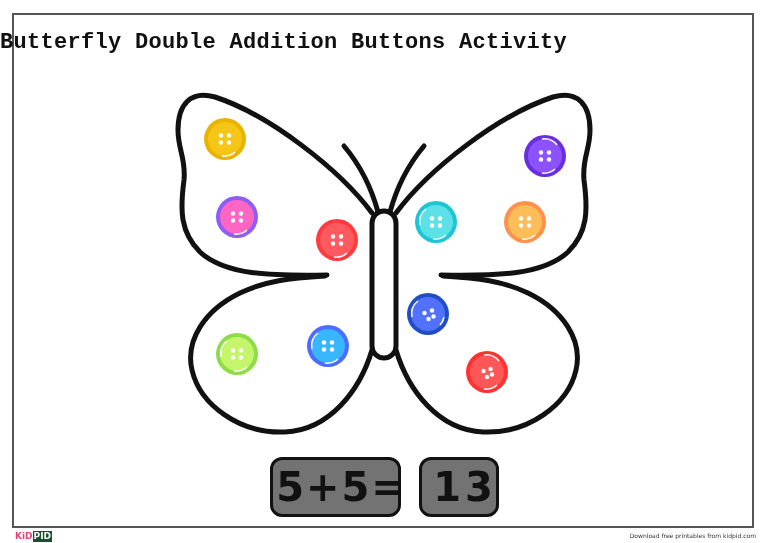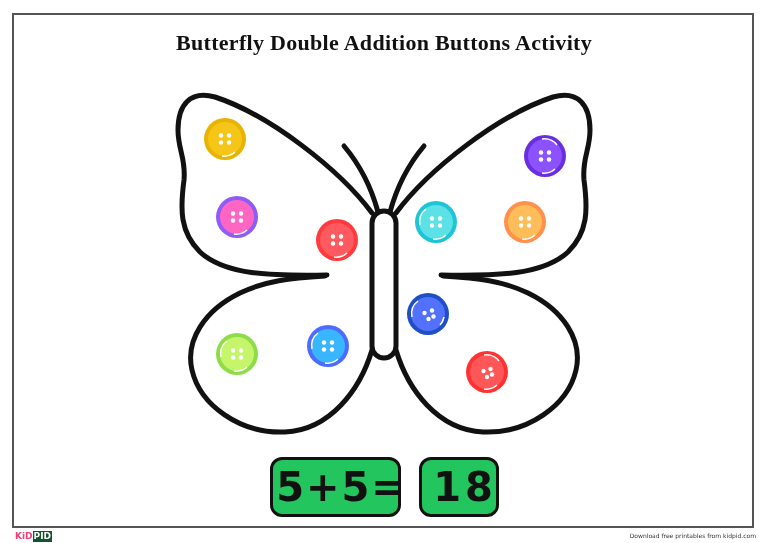--- a/index.html
+++ b/index.html
@@ -1,20 +1,20 @@
 <!DOCTYPE html>
 <html><head>
 <meta charset="utf-8">
 <style>
   html, body { margin:0; padding:0; background:#ffffff; }
   body { width:768px; height:543px; position:relative; overflow:hidden; font-family:"DejaVu Sans", sans-serif; }
   .frame { position:absolute; left:12px; top:13px; width:742px; height:515px; border:2px solid #555555; box-sizing:border-box; background:#fff; }
-  .title { position:absolute; left:0; top:30px; width:768px; text-align:center; font-family:Liberation Serif, serif; font-weight:bold; font-size:22px; color:#111; letter-spacing:0.3px; }
+  .title { position:absolute; left:0; top:30px; width:768px; text-align:left; font-family:Liberation Mono, monospace; font-weight:bold; font-size:22px; color:#111; letter-spacing:0.3px; }
   svg.art { position:absolute; left:0; top:0; }
-  .eq-box { position:absolute; top:457px; height:60px; border:3px solid #111; border-radius:12px; box-sizing:border-box; display:flex; align-items:center; justify-content:center; font-family:"DejaVu Sans", sans-serif; font-weight:bold; font-size:40px; color:#111; background:#22c55e;padding-left:12px; }
+  .eq-box { position:absolute; top:457px; height:60px; border:3px solid #111; border-radius:12px; box-sizing:border-box; display:flex; align-items:center; justify-content:center; font-family:"DejaVu Sans", sans-serif; font-weight:bold; font-size:40px; color:#111; background:#737373;padding-left:12px; }
   .eq-left { left:270px; width:131px; letter-spacing:2px; }
   .eq-right { left:419px; width:80px; letter-spacing:4px; }
   .logo { position:absolute; left:15px; top:531px; font-family:"DejaVu Sans", sans-serif; font-weight:bold; font-size:9px; line-height:11px; display:flex; }
   .logo .kid { color:#e8407a; }
   .logo .pid { color:#ffffff; background:#14532d; padding:0 1px; }
   .footer { position:absolute; right:12px; top:532px; font-family:"DejaVu Sans", sans-serif; font-size:6px; color:#333; }
 </style>
 </head>
 <body>
 
@@ -134,20 +134,20 @@
       <circle cx="3.5" cy="-3" r="2.2" fill="#fff"></circle>
       <circle cx="0" cy="5" r="2.2" fill="#fff"></circle>
       <circle cx="5" cy="2.5" r="2.2" fill="#fff"></circle>
   </g>
 </svg>
 
 <div class="eq-box eq-left">
   <span>5+5=</span>
 </div>
 <div class="eq-box eq-right">
-  <span>18</span>
+  <span>13</span>
 </div>
 
 <div class="logo">
   <span class="kid">KiD</span>
   <span class="pid">PID</span>
 </div>
 <div class="footer">Download free printables from kidpid.com</div>
 
 </body></html>

